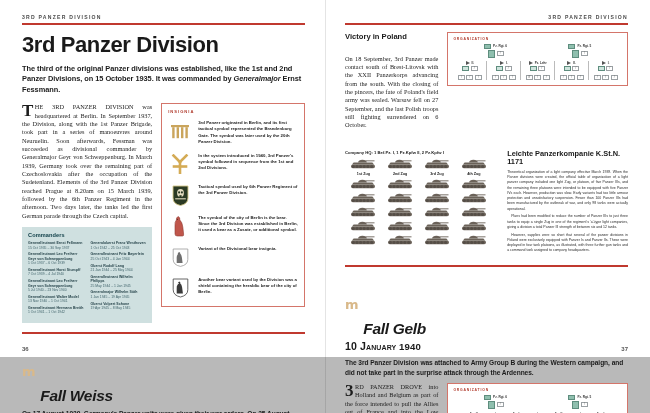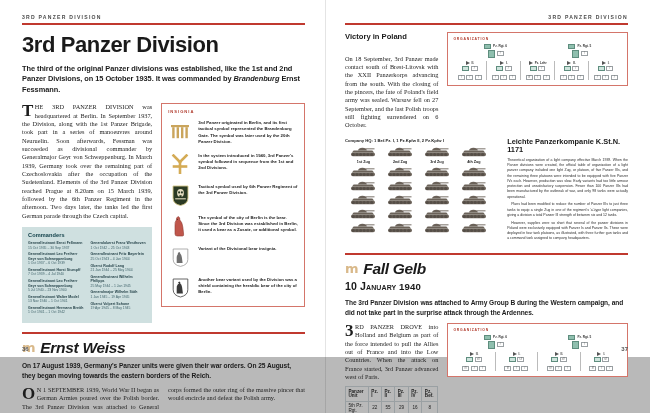--- a/index.html
+++ b/index.html
@@ -89,21 +89,21 @@
     font-size: 4.3px; font-weight: 700; line-height: 1.45; color: #222;
     letter-spacing: 0.02px; padding-top: 1px;
   }
 
   
   .sec-rule { height: 1.6px; background: #c0392f; margin: 9px 0 6px; }
   .sec-title {
     font-size: 15.5px; font-weight: 700; color: #1a1a1a; line-height: 1;
     display: flex; align-items: center; gap: 5px; letter-spacing: -0.3px;
   }
-  .sec-title .kw { font-style: italic; }
+  .sec-title .kw { font-style: italic; margin-top: 48px; }
   .sec-glyph {
     font-size: 13px; color: #d9b98a; font-weight: 700;
     font-family: "DejaVu Sans", sans-serif; line-height: 1;
   }
   .sec-date {
     font-size: 9.6px; font-weight: 700; color: #1a1a1a; margin-top: 4px;
     letter-spacing: 0.1px;
   }
   .sec-date .sc { font-variant: small-caps; font-size: 10.6px; }
 
@@ -197,21 +197,21 @@
 <div class="spread">
 
   <div class="page left">
 
     <div class="runhead">3RD PANZER DIVISION</div>
     <div class="rule-red"></div>
 
     <div class="title">3rd Panzer Division</div>
 
     <div class="standfirst">
-      <span>The third of the original Panzer divisions was established, like the 1st and 2nd Panzer Divisions, on 15 October 1935. It was commanded by </span><i>Brandenburg</i><span> Ernst Fessmann.</span>
+      <span>The third of the original Panzer divisions was established, like the 1st and 2nd Panzer Divisions, on 15 October 1935. It was commanded by </span><i>Generalmajor</i><span> Ernst Fessmann.</span>
     </div>
 
     <div class="cols">
       <div style="flex:0 0 46%;">
         <div class="bodytext dropcap">THE 3RD PANZER DIVISION was headquartered at Berlin. In September 1937, the Division, along with the 1st Panzer Brigade, took part in a series of manoeuvres around Neuruelin. Soon afterwards, Fessman was succeeded as divisional commander by Generalmajor Geyr von Schweppenburg. In March 1939, Germany took over the remaining part of Czechoslovakia after the occupation of the Sudetenland. Elements of the 3rd Panzer Division reached Prague at 8.20am on 15 March 1939, followed by the 6th Panzer Regiment in the afternoon. Two days later, the tanks led the first German parade through the Czech capital.</div>
 
         <div class="commanders">
           <h4>Commanders</h4>
           <div class="cmd-grid">
             <div class="cmd-col">
@@ -347,21 +347,21 @@
             </div>
             <div class="ins-text">Another bear variant used by the Division was a shield containing the heraldic bear of the city of Berlin.</div>
           </div>
         </div>
       </div>
     </div>
 
     <div class="sec-rule"></div>
     <div class="sec-title">
       <span class="sec-glyph">m</span>
-      <span class="kw">Ernst Weiss</span>
+      <span class="kw">Fall Weiss</span>
     </div>
     <div class="standfirst" style="font-size:6.6px;margin-top:6px;">On 17 August 1939, Germany's Panzer units were given their war orders. On 25 August, they began moving towards the eastern borders of the Reich.</div>
 
     <div class="cols" style="margin-top:6px;">
       <div style="flex:1;">
         <div class="bodytext dropcap">ON 1 SEPTEMBER 1939, World War II began as German Armies poured over the Polish border. The 3rd Panzer Division was attached to General Heinz Guderian's XIX Panzerkorps, based in Pomerania. As hostilities started, Guderian's corps seized the Polish Corridor, cutting Poland off from the Baltic. Racing through northern Poland, led by the tanks of the 3rd Panzer Division, Guderian's</div>
       </div>
       <div style="flex:1;">
         <div class="bodytext">corps formed the outer ring of the massive pincer that would encircle and defeat the Polish army.</div>
 
@@ -483,21 +483,21 @@
                   <div class="sm-box">I</div>
                   <div class="sm-box">I</div>
                   <div class="sm-box">I</div>
                 </div>
             </div>
           </div>
         </div>
       </div>
     </div>
 
-    <div class="cols" style="margin-top:8px;gap:15px;">
+    <div class="cols" style="margin-top:20px;gap:15px;">
       <div style="flex:0 0 52%;">
         <div class="tank-cap">Company HQ: 1 Bef.Pz. I, 1 Pz.Kpfw II, 2 Pz.Kpfw I</div>
         <div class="tank-grid" id="tank-grid">
             <div class="tank-col">
               <svg class="tank" width="28" height="12" viewBox="0 0 28 12">
                 <rect x="2" y="6.6" width="24" height="3.6" rx="1.8" fill="#6b6259"></rect>
                 <circle cx="4.4" cy="8.4" r="1.5" fill="#554e47"></circle>
                 <circle cx="8" cy="8.4" r="1.5" fill="#554e47"></circle>
                 <circle cx="11.6" cy="8.4" r="1.5" fill="#554e47"></circle>
                 <circle cx="15.2" cy="8.4" r="1.5" fill="#554e47"></circle>

